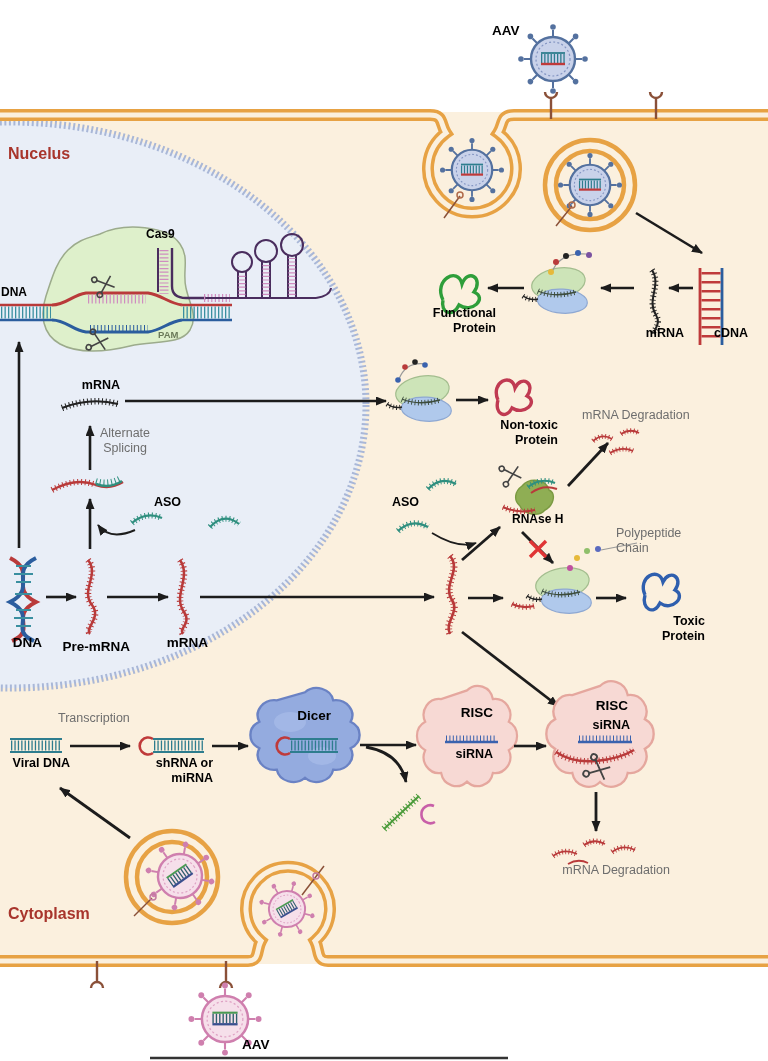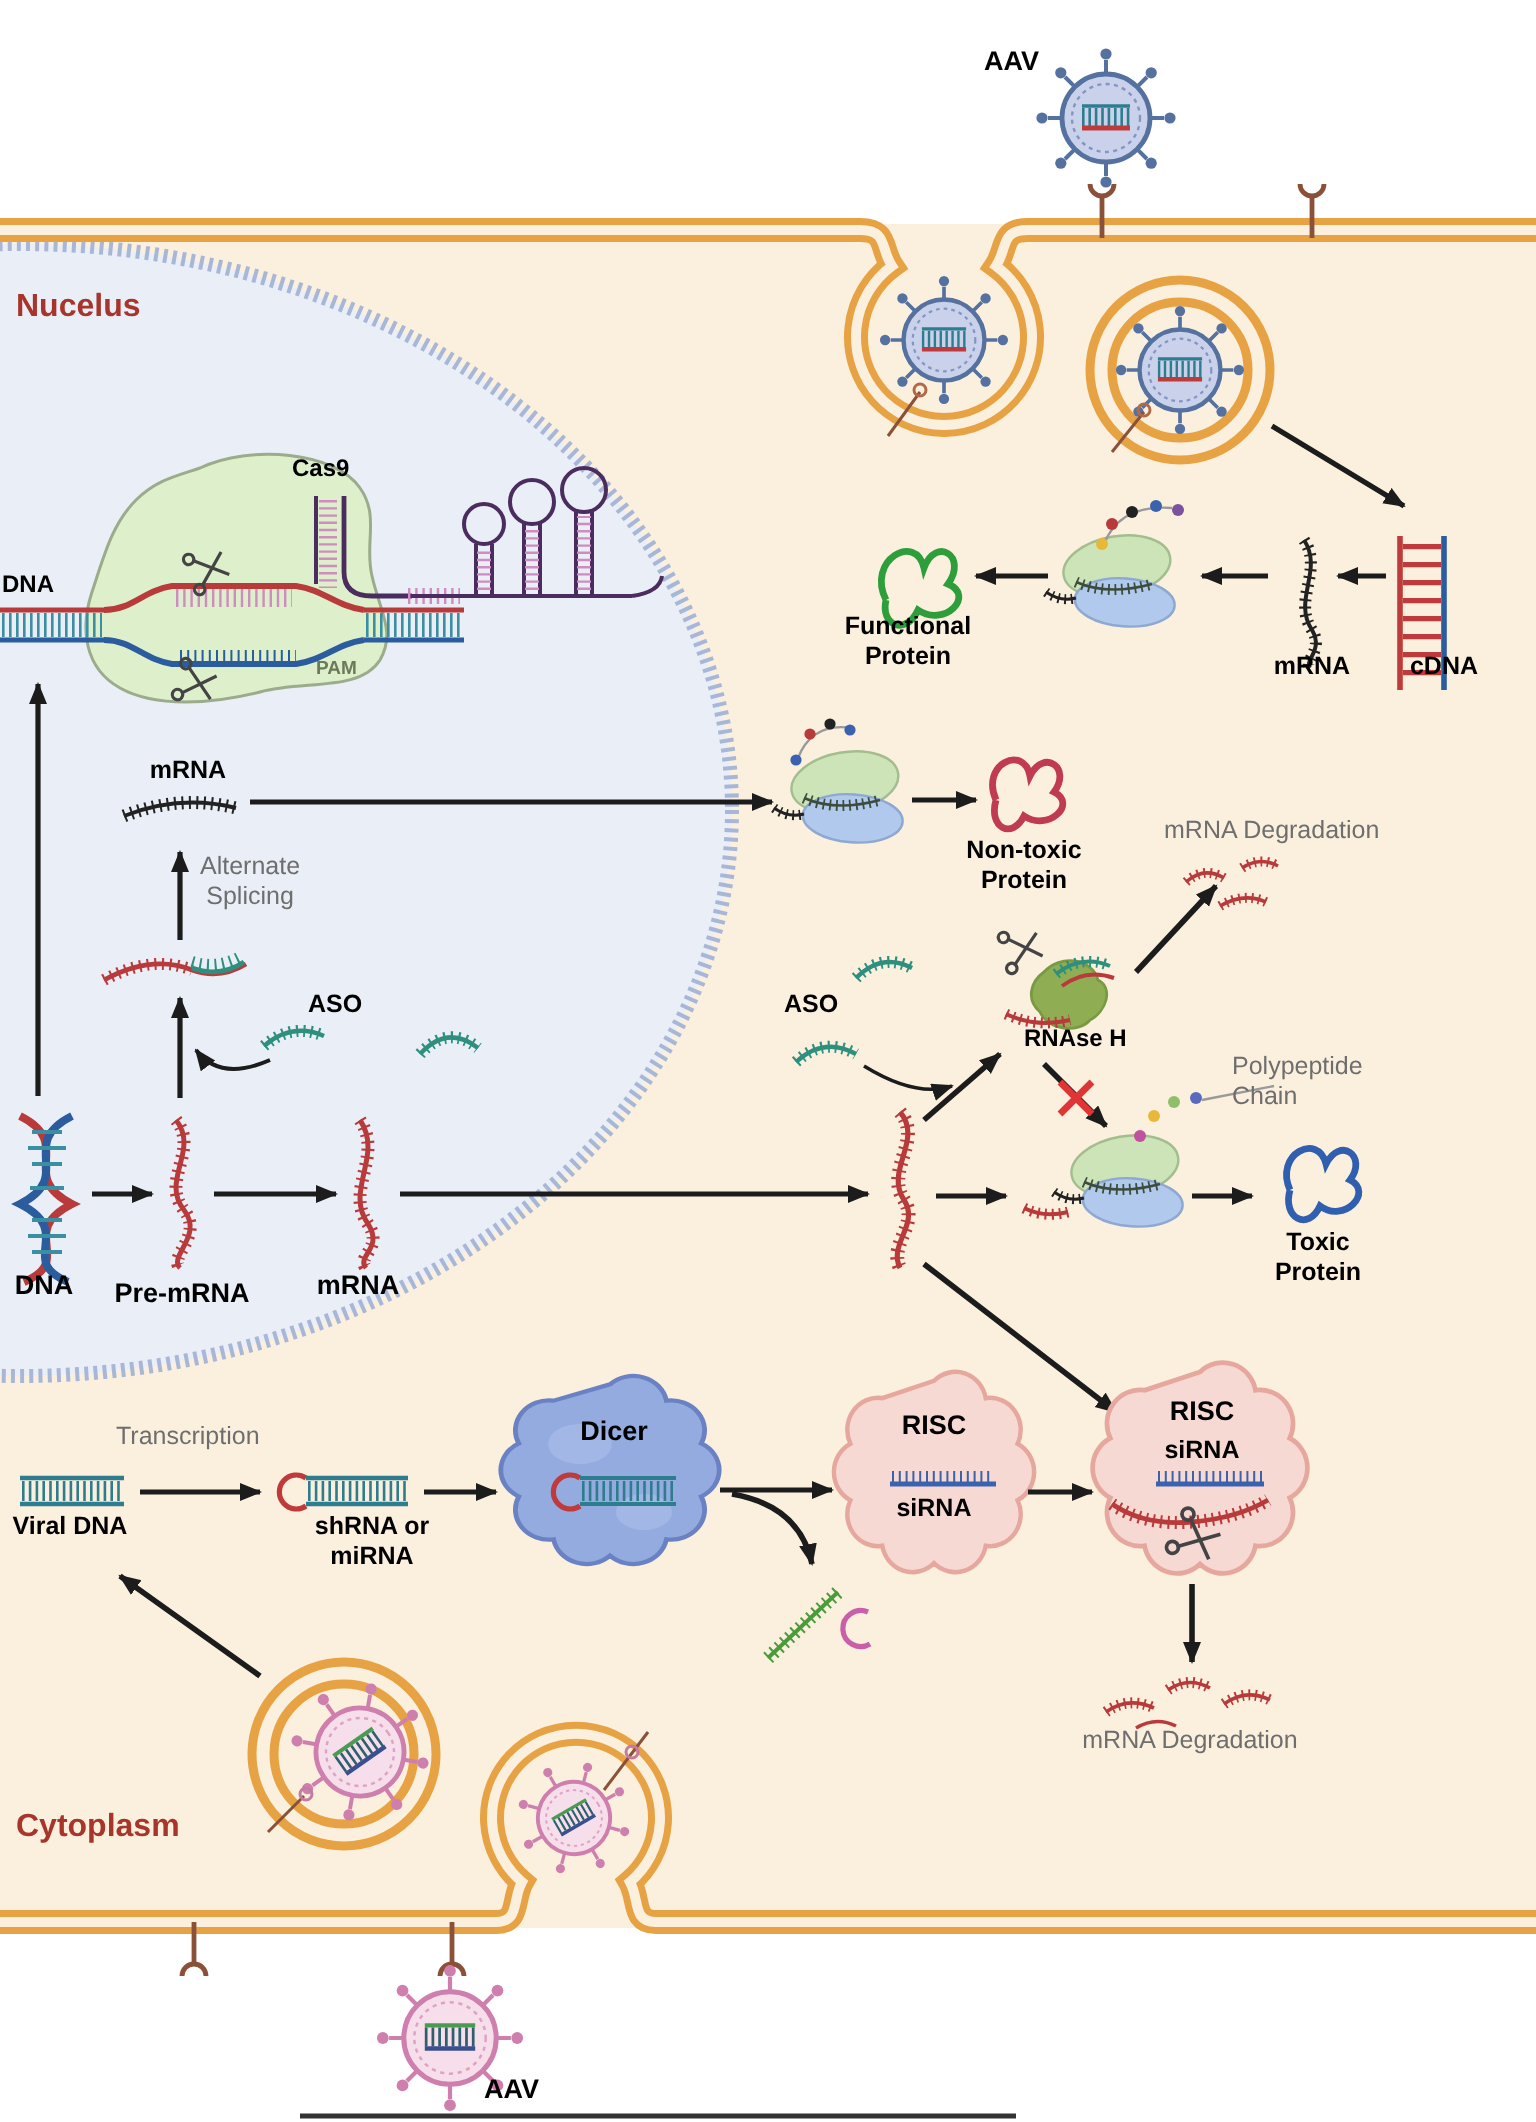--- a/index.html
+++ b/index.html
@@ -3,21 +3,21 @@
 <meta charset="utf-8">
 <style>
   html,body{margin:0;padding:0;background:#fff;}
   #stage{position:relative;width:768px;height:1061px;overflow:hidden;background:#fff;
          font-family:"Liberation Sans",sans-serif;}
   #art{position:absolute;left:0;top:0;}
   .lbl{position:absolute;font:700 12.5px "Liberation Sans",sans-serif;color:#000000;
        white-space:pre-line;line-height:1.18;}
   .gray{font-weight:400;color:#6e6e6e;}
   .region{color:#a8352c;font-size:16px;}
-  .ctr{text-align:center;}
+  .ctr{text-align:right;}
   .sm{font-size:9.5px;color:#6b7a5a;font-weight:600;margin-left:24px;}
   .s11{font-size:12px;}
   .s13{font-size:13.5px;}
 </style>
 </head>
 <body>
 
 <div id="stage">
 
 <svg id="art" width="768" height="1061" viewBox="0 0 768 1061">
@@ -379,21 +379,21 @@
 Protein</div>
 <div class="lbl gray" style="left:582px;top:408px;width:136px;">mRNA Degradation</div>
 <div class="lbl" style="left:392px;top:495px;">ASO</div>
 <div class="lbl s11" style="left:512px;top:512px;width:66px;">RNAse H</div>
 <div class="lbl gray" style="left:616px;top:526px;">Polypeptide
 Chain</div>
 <div class="lbl ctr" style="left:613px;top:614px;width:92px;">Toxic
 Protein</div>
 <div class="lbl gray" style="left:58px;top:711px;">Transcription</div>
 <div class="lbl ctr" style="left:0px;top:756px;width:70px;">Viral DNA</div>
-<div class="lbl ctr" style="left:144px;top:756px;width:84px;">shRNA or
+<div class="lbl ctr" style="left:129px;top:756px;width:84px;">shRNA or
 miRNA</div>
 <div class="lbl ctr s13" style="left:283px;top:708px;width:48px;">Dicer</div>
 <div class="lbl ctr s13" style="left:441px;top:705px;width:52px;">RISC</div>
 <div class="lbl ctr" style="left:441px;top:747px;width:52px;">siRNA</div>
 <div class="lbl ctr s13" style="left:574px;top:698px;width:54px;">RISC</div>
 <div class="lbl ctr" style="left:572px;top:718px;width:58px;">siRNA</div>
 <div class="lbl gray ctr" style="left:520px;top:863px;width:150px;">mRNA Degradation</div>
 <div class="lbl region" style="left:8px;top:905px;">Cytoplasm</div>
 <div class="lbl s13" style="left:242px;top:1037px;">AAV</div>
 

